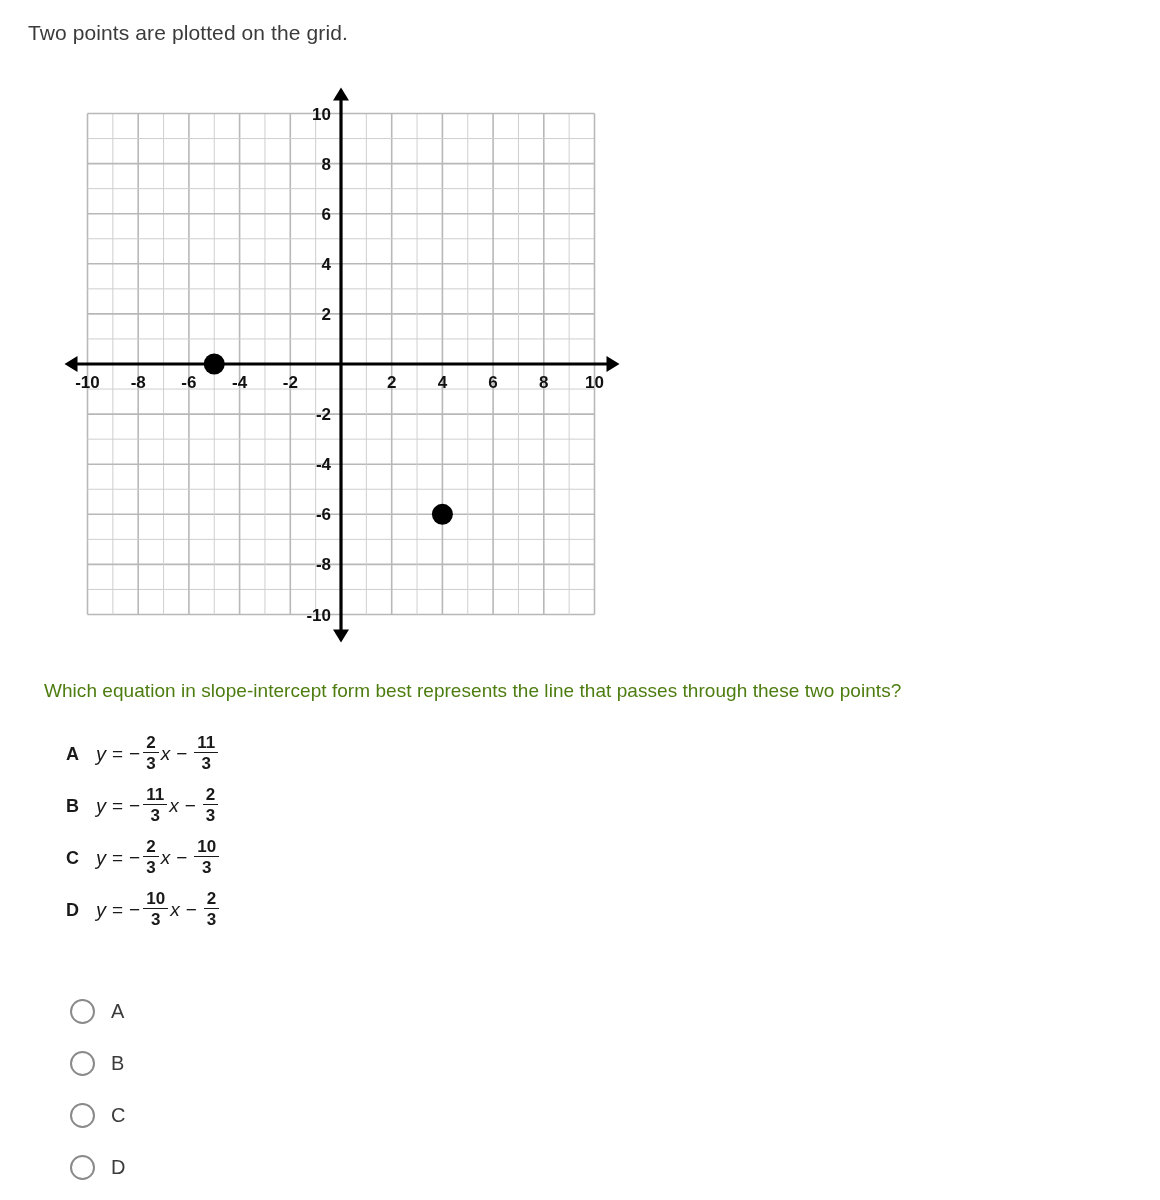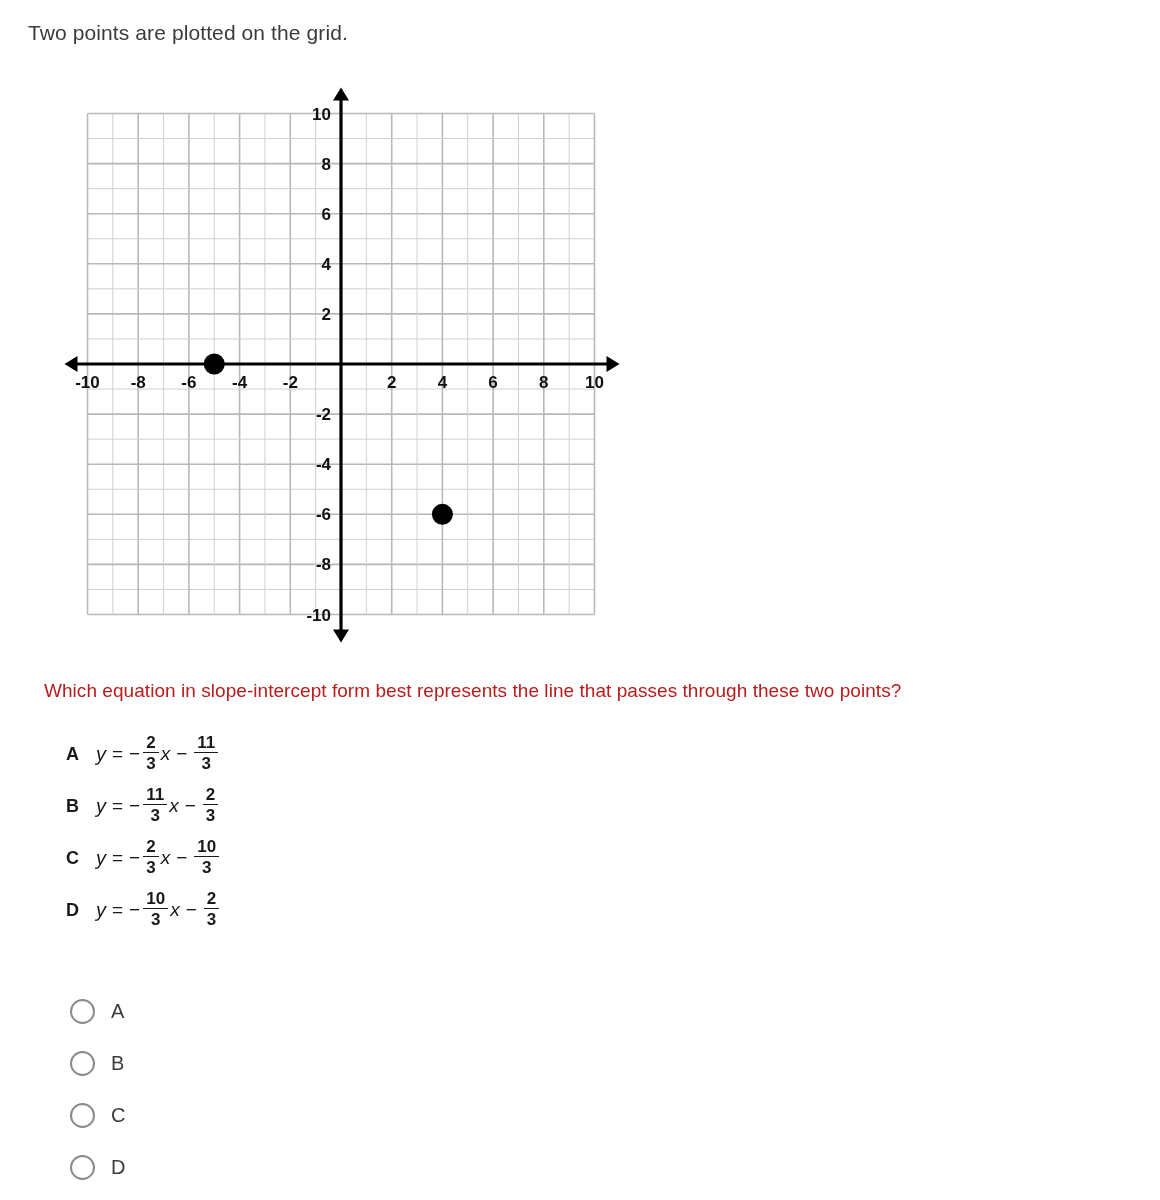--- a/index.html
+++ b/index.html
@@ -41,21 +41,21 @@
     top: 0;
   }
 
   
   #question-text {
     position: absolute;
     left: 44px;
     top: 678px;
     font-size: 19px;
     line-height: 26px;
-    color: #b91c1c;
+    color: #4d7c0f;
     letter-spacing: 0.05px;
   }
 
   
   #choice-equations {
     position: absolute;
     left: 66px;
     top: 728px;
     width: 600px;
   }

